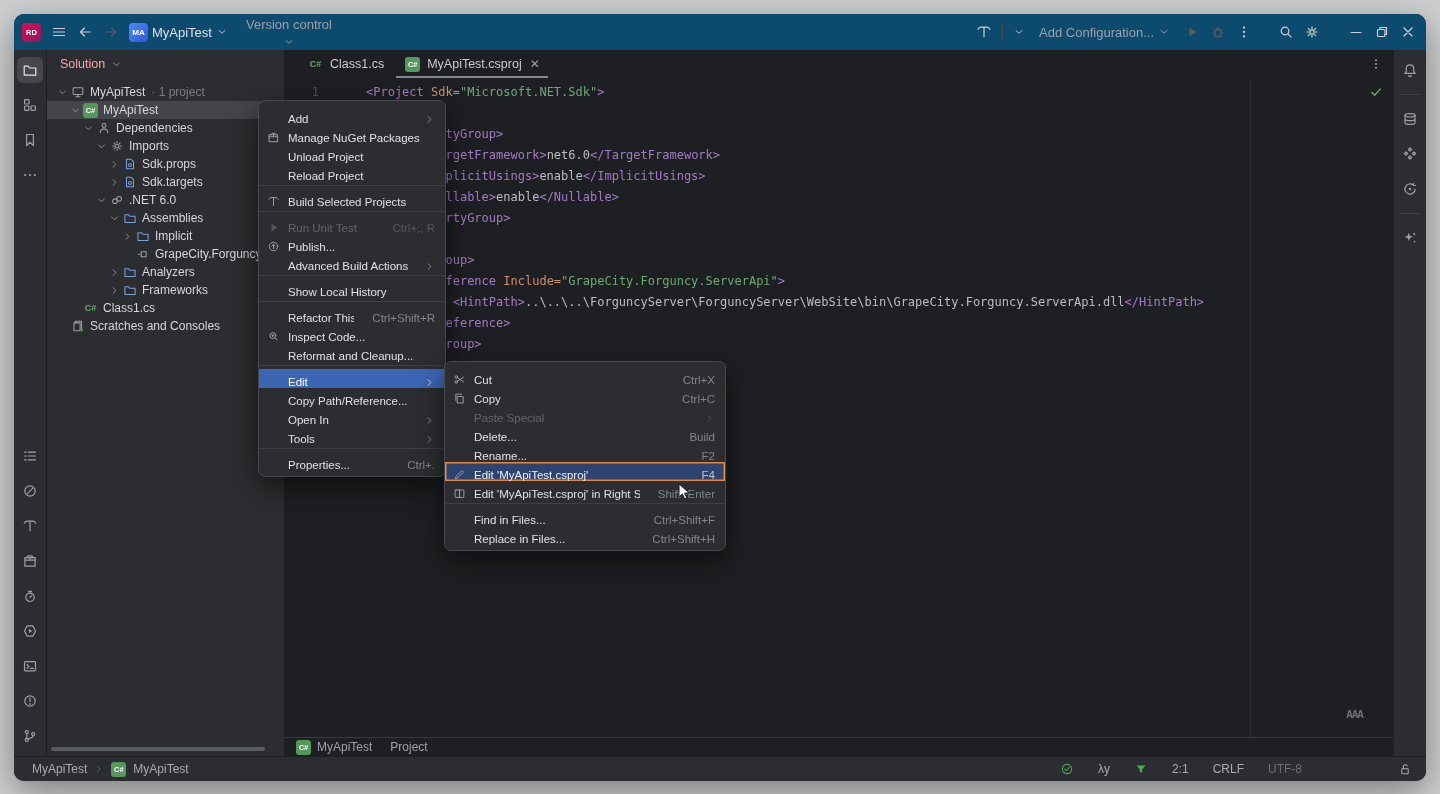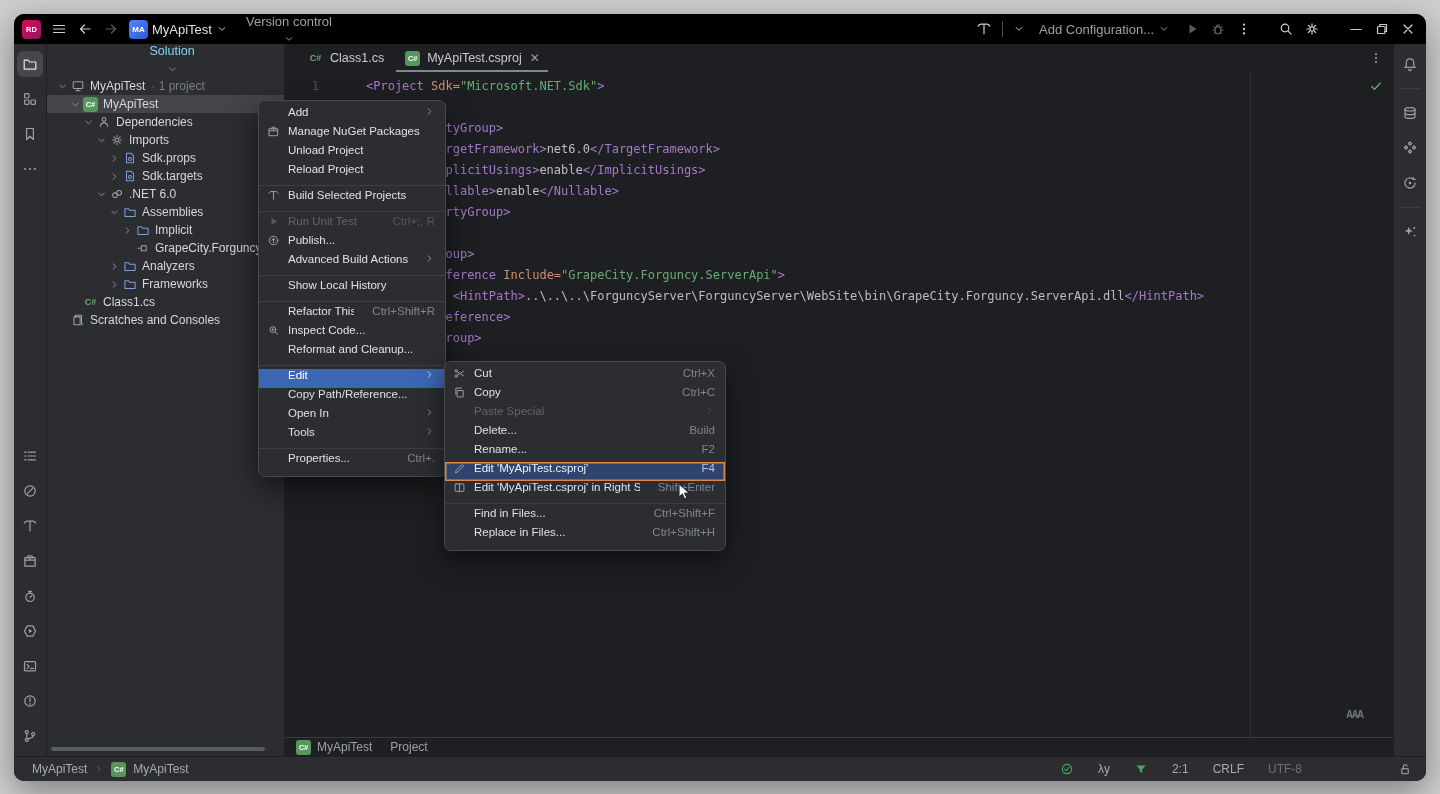--- a/index.html
+++ b/index.html
@@ -1,19 +1,19 @@
 <!DOCTYPE html>
 <html style="--accent-blue: #3c66b4; --submenu-sel: #2e436e; --outline-orange: #e6863e; --badge-green: #57965c; --tag-purple: #a47ac8; --attr-orange: #cf8e6d; --string-green: #6aab73;"><head>
 <meta charset="utf-8">
 <style>
   html,body{margin:0;padding:0;}
   body{width:1440px;height:794px;background:#cdcfd1;font-family:"Liberation Sans",sans-serif;overflow:hidden;position:relative;}
   .window{position:absolute;left:14px;top:14px;width:1412px;height:767px;background:#1e1f22;border-radius:10px;overflow:hidden;display:flex;flex-direction:column;box-shadow:0 10px 34px rgba(0,0,0,.4);}
   
-  .titlebar{height:30px;background:#000000;display:flex;align-items:center;padding:0 10px 0 8px;flex:none;}
+  .titlebar{height:36px;background:#0c4a6e;display:flex;align-items:center;padding:0 10px 0 8px;flex:none;}
   .tb-left{display:flex;align-items:center;gap:10px;}
   .tb-right{margin-left:auto;display:flex;align-items:center;gap:10px;}
   .logo{width:19px;height:19px;border-radius:4px;background:linear-gradient(135deg,#dd0b54,#8b1a66);color:#fff;font-size:7.5px;font-weight:bold;display:flex;align-items:center;justify-content:center;}
   .mabadge{width:19px;height:19px;border-radius:4px;background:linear-gradient(135deg,#4a8cf7,#3354d8);color:#fff;font-size:8px;font-weight:bold;display:flex;align-items:center;justify-content:center;}
   .tb-text{color:#dfe1e5;font-size:13px;}
   .tb-dim{color:#9da0a8;font-size:13px;}
   .ibtn{display:flex;align-items:center;justify-content:center;color:#ced0d6;}
   .ibtn.dis{color:#595c61;}
   .vsep{width:1px;height:16px;background:#46484d;}
   .widget{display:flex;align-items:center;gap:4px;}
@@ -21,21 +21,21 @@
   .main{flex:1;display:flex;min-height:0;}
   .abar{width:32px;background:#2b2d30;display:flex;flex-direction:column;align-items:center;padding:7px 0;gap:9px;flex:none;}
   .abar.l{border-right:1px solid #1e1f22;}
   .abar.r{border-left:1px solid #1e1f22;}
   .acell{width:26px;height:26px;border-radius:6px;display:flex;align-items:center;justify-content:center;color:#9da0a8;}
   .acell.active{background:#45474c;color:#e3e5e9;}
   .asep{width:20px;height:1px;background:#3d3f44;margin:2px 0;}
   .aspacer{flex:1;}
   
   .solution{width:237px;background:#2b2d30;border-right:1px solid #1e1f22;position:relative;flex:none;overflow:hidden;}
-  .panel-head{height:28px;display:flex;align-items:center;padding-left:13px;gap:6px;color:#7dd3fc;font-size:12.5px;flex-direction:column;}
+  .panel-head{height:28px;display:flex;align-items:center;padding-left:13px;gap:6px;color:#fca5a5;font-size:12.5px;}
   .tree{padding-top:5px;}
   .trow{height:18px;display:flex;align-items:center;font-size:12px;color:#d5d7dc;white-space:nowrap;}
   .trow.sel{background:#43454a;}
   .tchev{width:14px;display:flex;justify-content:center;color:#9da0a8;flex:none;}
   .ticon{width:17px;display:flex;justify-content:center;flex:none;margin-right:4px;}
   .tsuffix{color:#7b7e85;margin-left:6px;}
   .badge{width:15px;height:15px;border-radius:3px;background:var(--badge-green);color:#fff;font-size:7.5px;font-weight:bold;display:flex;align-items:center;justify-content:center;}
   .csfile{color:#6aab73;font-size:9px;font-weight:bold;}
   .hscroll{position:absolute;bottom:5px;left:4px;width:214px;height:4px;border-radius:2px;background:#585b60;}
   
@@ -57,21 +57,21 @@
   .bc-item{display:flex;align-items:center;gap:5px;}
   
   .statusbar{height:24px;background:#2b2d30;border-top:1px solid #1e1f22;display:flex;align-items:center;padding:0 14px 0 18px;font-size:12px;color:#a8abb2;flex:none;}
   .sb-left{display:flex;align-items:center;gap:7px;}
   .sb-right{margin-left:auto;display:flex;align-items:center;gap:24px;}
   .sb-dim{color:#6e7177;}
   
   .menu{position:absolute;background:#2b2d30;border:1px solid #47494e;border-radius:7px;padding:5px 0;box-shadow:0 10px 28px rgba(0,0,0,.55);font-size:11.5px;z-index:60;}
   #menu-main{left:258px;top:100px;width:186px;}
   #menu-sub{left:444px;top:361px;width:280px;}
-  .mi{height:19px;display:flex;align-items:flex-start;padding:0 10px 0 8px;color:#dfe1e5;}
+  .mi{height:19px;display:flex;align-items:flex-end;padding:0 10px 0 8px;color:#dfe1e5;}
   .mi .ic{width:21px;display:flex;align-items:center;flex:none;color:#9da0a8;}
   .mi .lbl{flex:1;white-space:nowrap;overflow:hidden;}
   .mi .sc{margin-left:18px;color:#82858b;white-space:nowrap;}
   .mi .sub{margin-left:10px;color:#9da0a8;display:flex;}
   .mi.dis{color:#63656b;} .mi.dis .sc{color:#55575c;} .mi.dis .ic,.mi.dis .sub{color:#55575c;}
   .mi.selp{background:var(--accent-blue);color:#fff;} .mi.selp .sub{color:#e8ecf5;}
   .mi.sels{background:var(--submenu-sel);box-shadow:inset 0 0 0 1.5px var(--outline-orange);color:#eef1f6;}
   .mi.sels .sc{color:#b9c3d6;padding-left:26px;}
   .mi u{text-underline-offset:2px;}
   .msep{height:1px;background:#3d3f44;margin:3px 0;}

